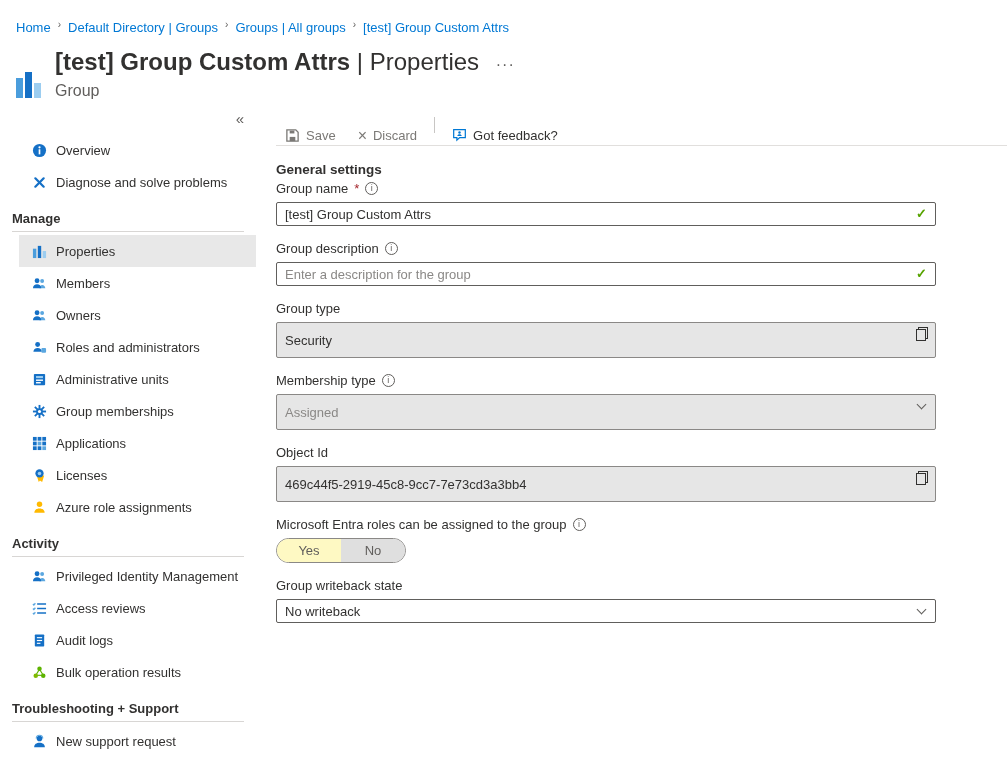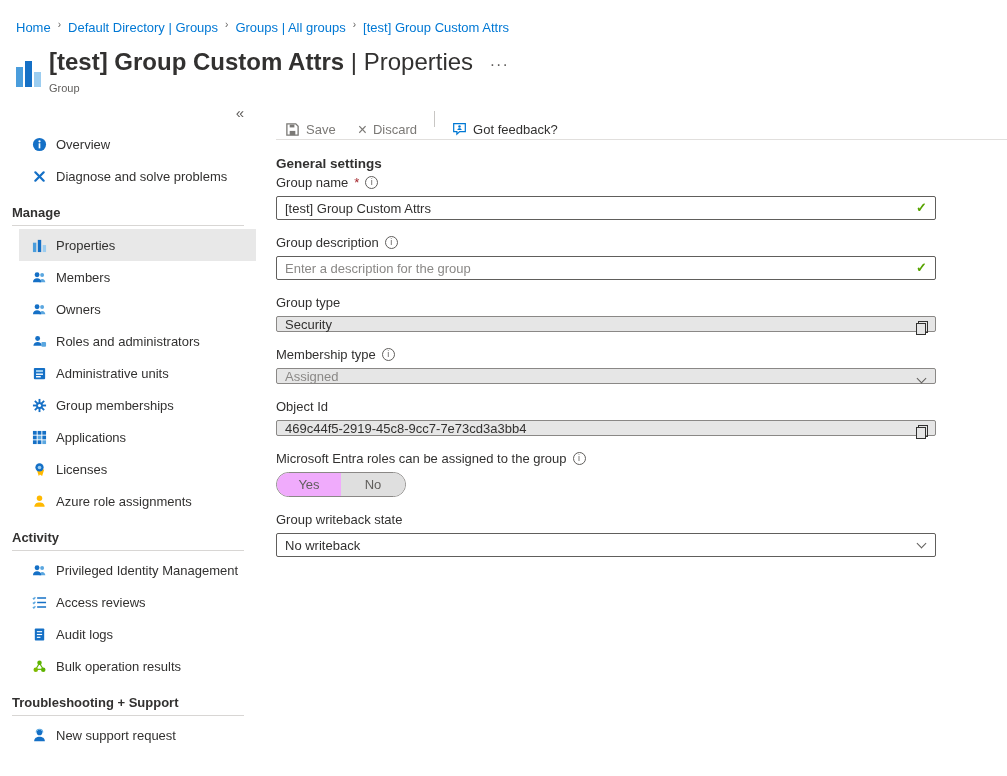--- a/index.html
+++ b/index.html
@@ -5,27 +5,27 @@
   * { margin:0; padding:0; box-sizing:border-box; }
   html,body { width:1007px; height:776px; background:#fff; overflow:hidden;
     font-family:"Liberation Sans", sans-serif; font-size:13px; color:#323130; }
 
   
   .breadcrumb { display:flex; align-items:center; gap:7px; padding:13px 0 0 16px; }
   .breadcrumb .crumb { color:#0078d4; cursor:pointer; white-space:nowrap;margin-top:7px; }
   .breadcrumb .sep { color:#605e5c; font-size:10px; padding-top:1px; }
 
   
-  .page-header { display:flex; align-items:center; gap:5px; padding:13px 0 0 14px; }
+  .page-header { display:flex; align-items:flex-end; gap:11px; padding:13px 0 0 14px; }
   .title-icon svg { width:30px; height:32px; display:block; margin-top:3px; }
   .title-block .title-line { font-size:24px; line-height:28px; }
   .title-bold { font-weight:700; }
   .title-page { font-weight:400; }
   .title-more { color:#605e5c; font-size:16px; margin-left:10px; letter-spacing:1px; cursor:pointer; }
-  .subtitle { font-size:11px; color:#605e5c; margin-top:3px; }
+  .subtitle { font-size:16px; color:#605e5c; margin-top:3px; }
 
   
   .body-row { display:flex; margin-top:8px; height:648px; }
 
   
   .sidebar { width:256px; flex:none; position:relative; padding-top:2px; overflow:hidden; }
   .collapse-btn { position:absolute; top:2px; right:12px; color:#605e5c; font-size:15px; cursor:pointer; }
   .nav { margin-top:24px; }
   .nav-item { display:flex; align-items:center; gap:9px; height:32px; padding:0 12px; cursor:pointer;margin-left:19px; }
   .nav-item.selected { background:#e8e8e8; }
@@ -58,35 +58,35 @@
   .info-dot::after { content:"i"; }
 
   .input-wrap { position:relative; width:660px; }
   input.txt { width:100%; height:24px; border:1px solid #605e5c; border-radius:2px;
     padding:0 30px 0 8px; font:13px "Liberation Sans", sans-serif; color:#323130; background:#fff; }
   input.txt::placeholder { color:#8a8886; opacity:1; }
   .check { position:absolute; right:9px; top:4px; color:#57a300; font-weight:700; font-size:13px; }
   .check::after { content:"✓"; }
 
   .ro-wrap { position:relative; width:660px; }
-  .ro-box { width:100%; height:16px; background:#e6e6e6; border:1px solid #8a8886; border-radius:2px;
+  .ro-box { width:100%; height:36px; background:#e6e6e6; border:1px solid #8a8886; border-radius:2px;
     display:flex; align-items:center; padding:0 30px 0 8px; color:#323130; }
   .ro-box.muted { color:#8a8886; }
   .copy-btn { position:absolute; right:8px; top:5px; width:12px; height:14px; cursor:pointer; }
   .copy-btn::after { content:""; position:absolute; right:0; top:0; width:8px; height:10px; border:1px solid #323130; }
   .copy-btn::before { content:""; position:absolute; left:0; bottom:0; width:8px; height:10px; border:1px solid #323130; background:#e6e6e6; z-index:1; }
 
   .chev { position:absolute; right:11px; top:7px; width:7px; height:7px;
     border-right:1.5px solid #605e5c; border-bottom:1.5px solid #605e5c; transform:rotate(45deg); pointer-events:none; }
   .select-box { width:100%; height:24px; border:1px solid #605e5c; border-radius:2px; background:#fff;
     display:flex; align-items:center; padding:0 30px 0 8px; color:#323130; cursor:pointer; }
 
   .toggle { display:inline-flex; height:25px; border:1px solid #8a8886; border-radius:13px; overflow:hidden; }
   .topt { min-width:64px; display:flex; align-items:center; justify-content:center; padding:0 14px;
-    color:#605e5c; background:#f0abfc; cursor:pointer; }
+    color:#605e5c; background:#fef9c3; cursor:pointer; }
   .topt.sel { background:#dfdfdf; }
 </style>
 </head>
 <body>
 
 <div class="breadcrumb">
   <span class="crumb">Home</span>
   <span class="sep">›</span>
   <span class="crumb">Default Directory | Groups</span>
   <span class="sep">›</span>

